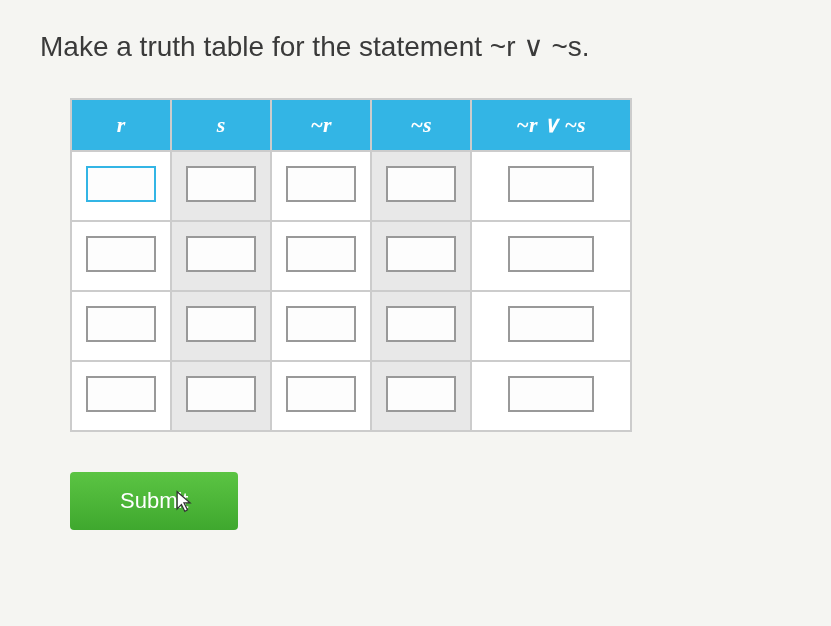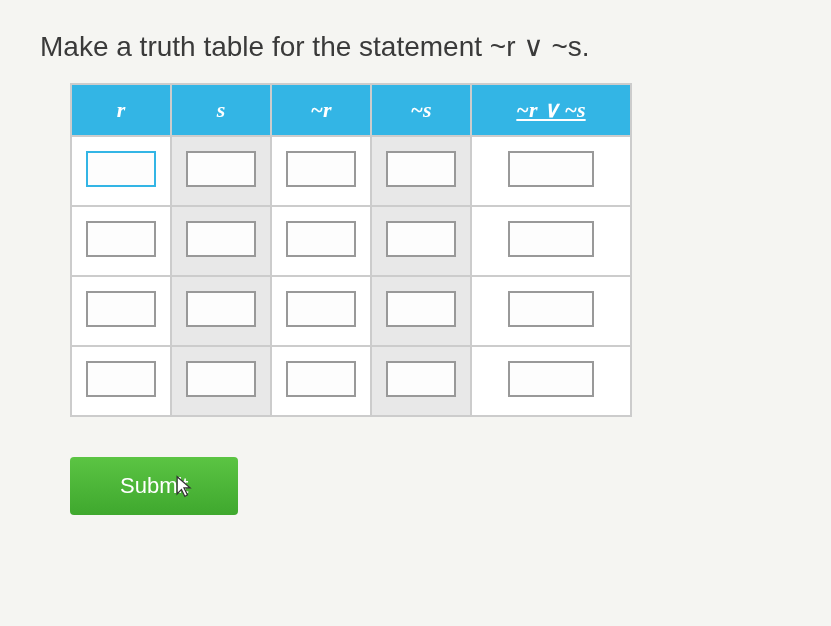--- a/index.html
+++ b/index.html
@@ -11,21 +11,21 @@
       font-family: Arial, Helvetica, sans-serif;
       background: #f5f5f2;
       width: 831px;
       height: 626px;
       padding: 30px 40px;
       color: #333;
     }
     .prompt {
       font-size: 28px;
       font-weight: 500;
-      margin-bottom: 20px;
+      margin-bottom: 35px;
       color: #3a3a3a;
     }
     .truth-table {
       border-collapse: collapse;
       margin-left: 30px;
       margin-bottom: 40px;
     }
     .truth-table th {
       background: #33b5e5;
       color: #fff;
@@ -33,21 +33,20 @@
       font-style: italic;
       font-family: Georgia, 'Times New Roman', serif;
       font-size: 22px;
       padding: 12px 8px;
       border: 2px solid #ccc;
       min-width: 100px;
       text-align: center;
     }
     .truth-table th.wide {
       min-width: 160px;
-      text-decoration: underline;
     }
     .truth-table td {
       border: 2px solid #ccc;
       padding: 14px 8px;
       text-align: center;
       background: #fff;
       height: 70px;
     }
     .truth-table td.shaded {
       background: #e8e8e8;

